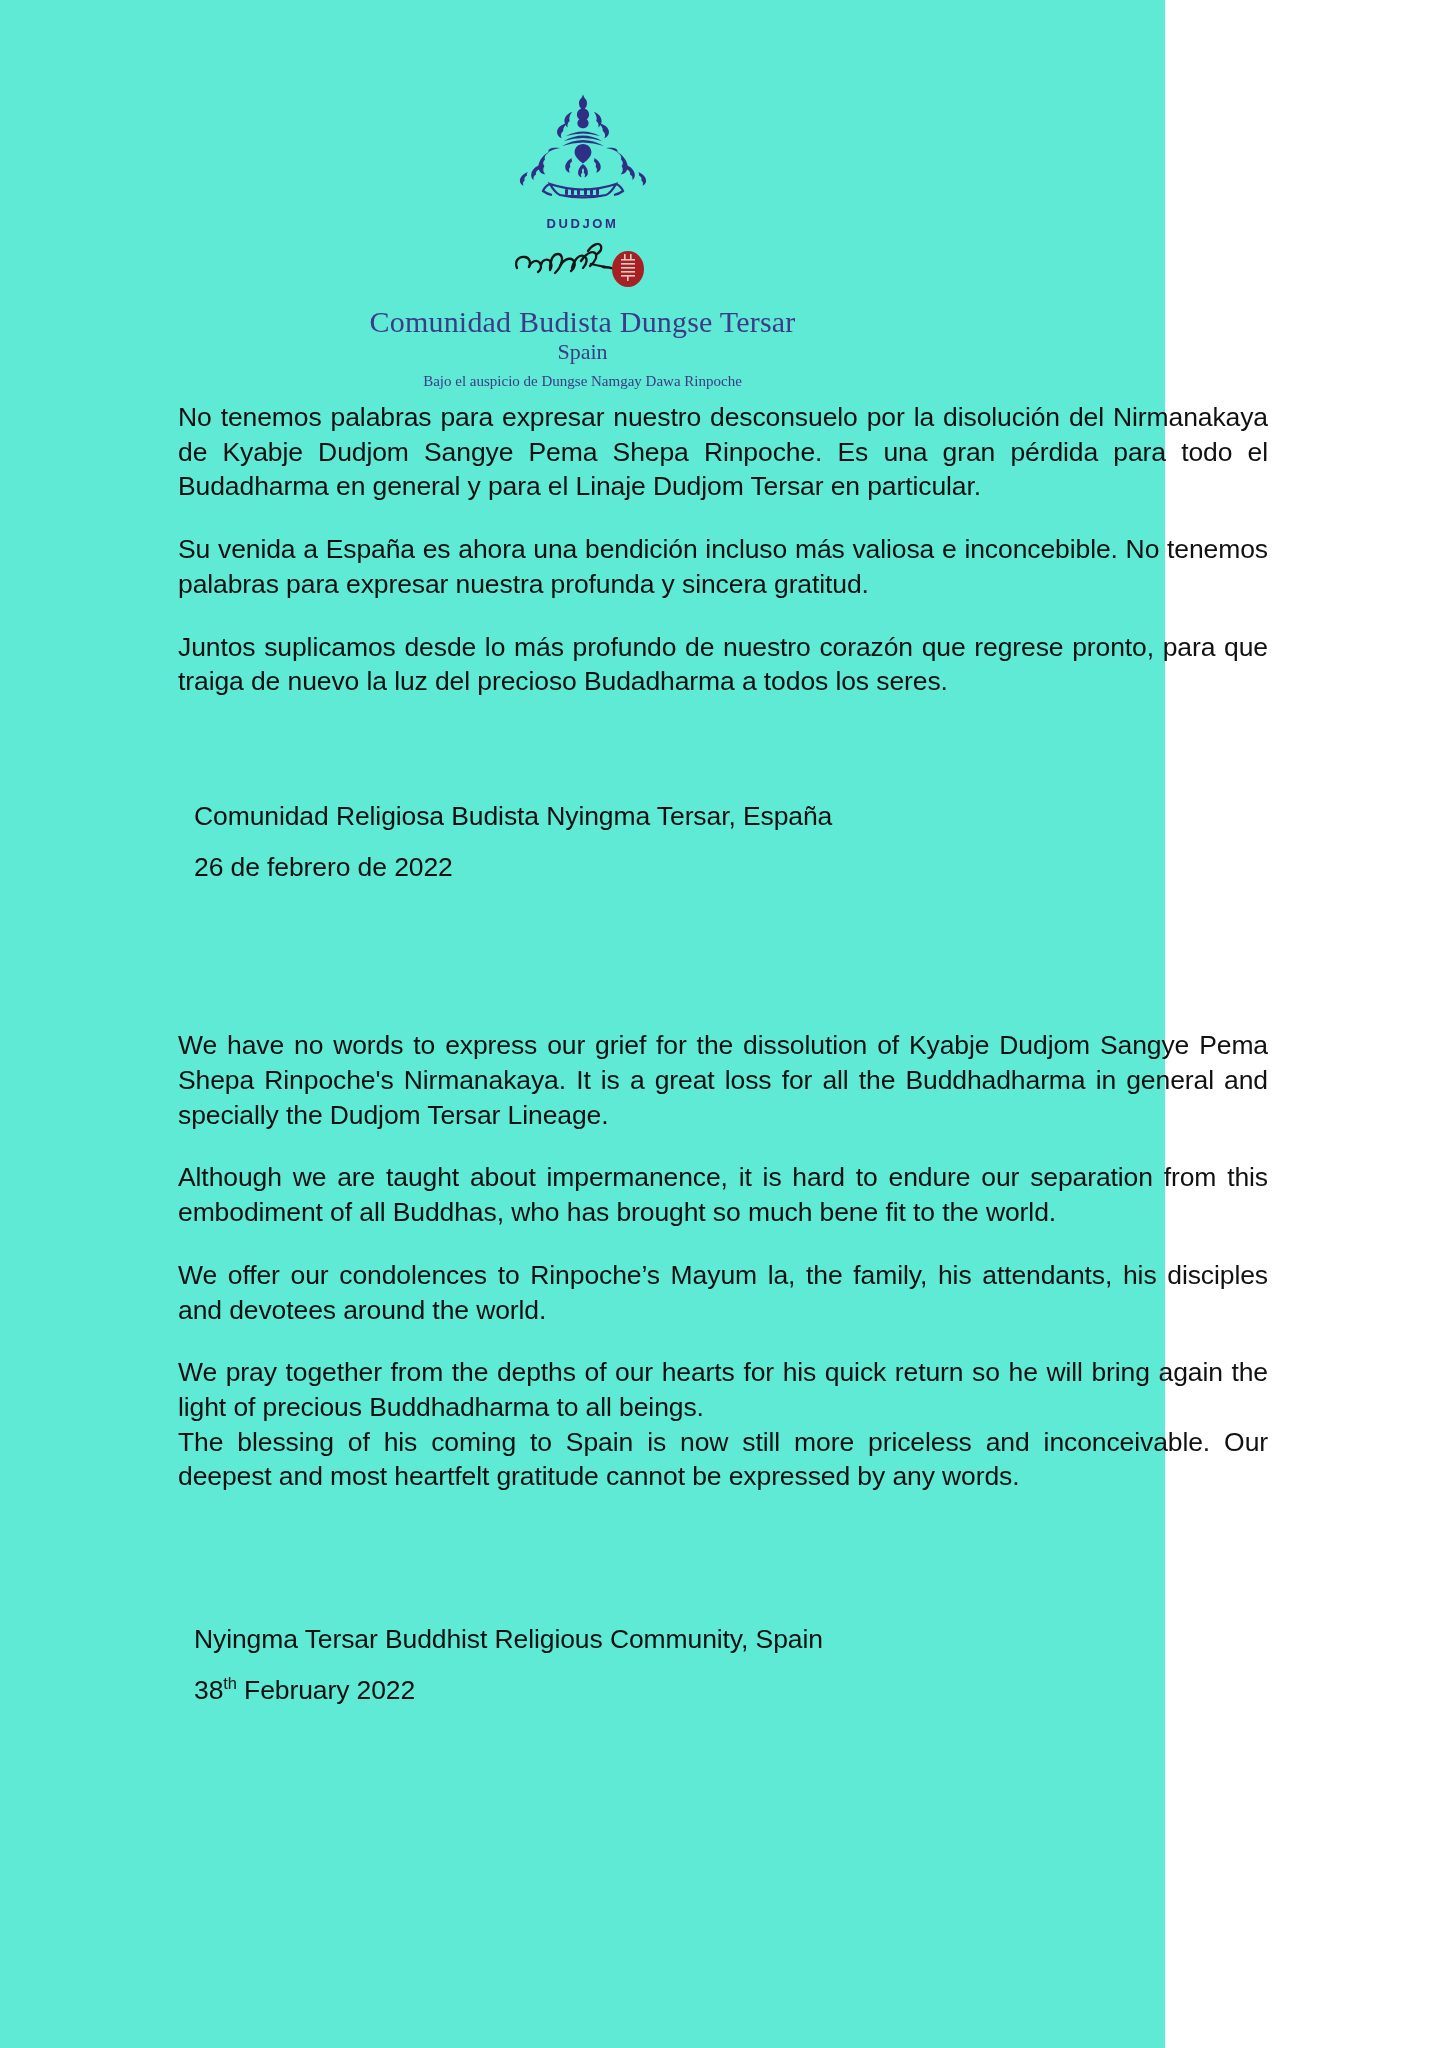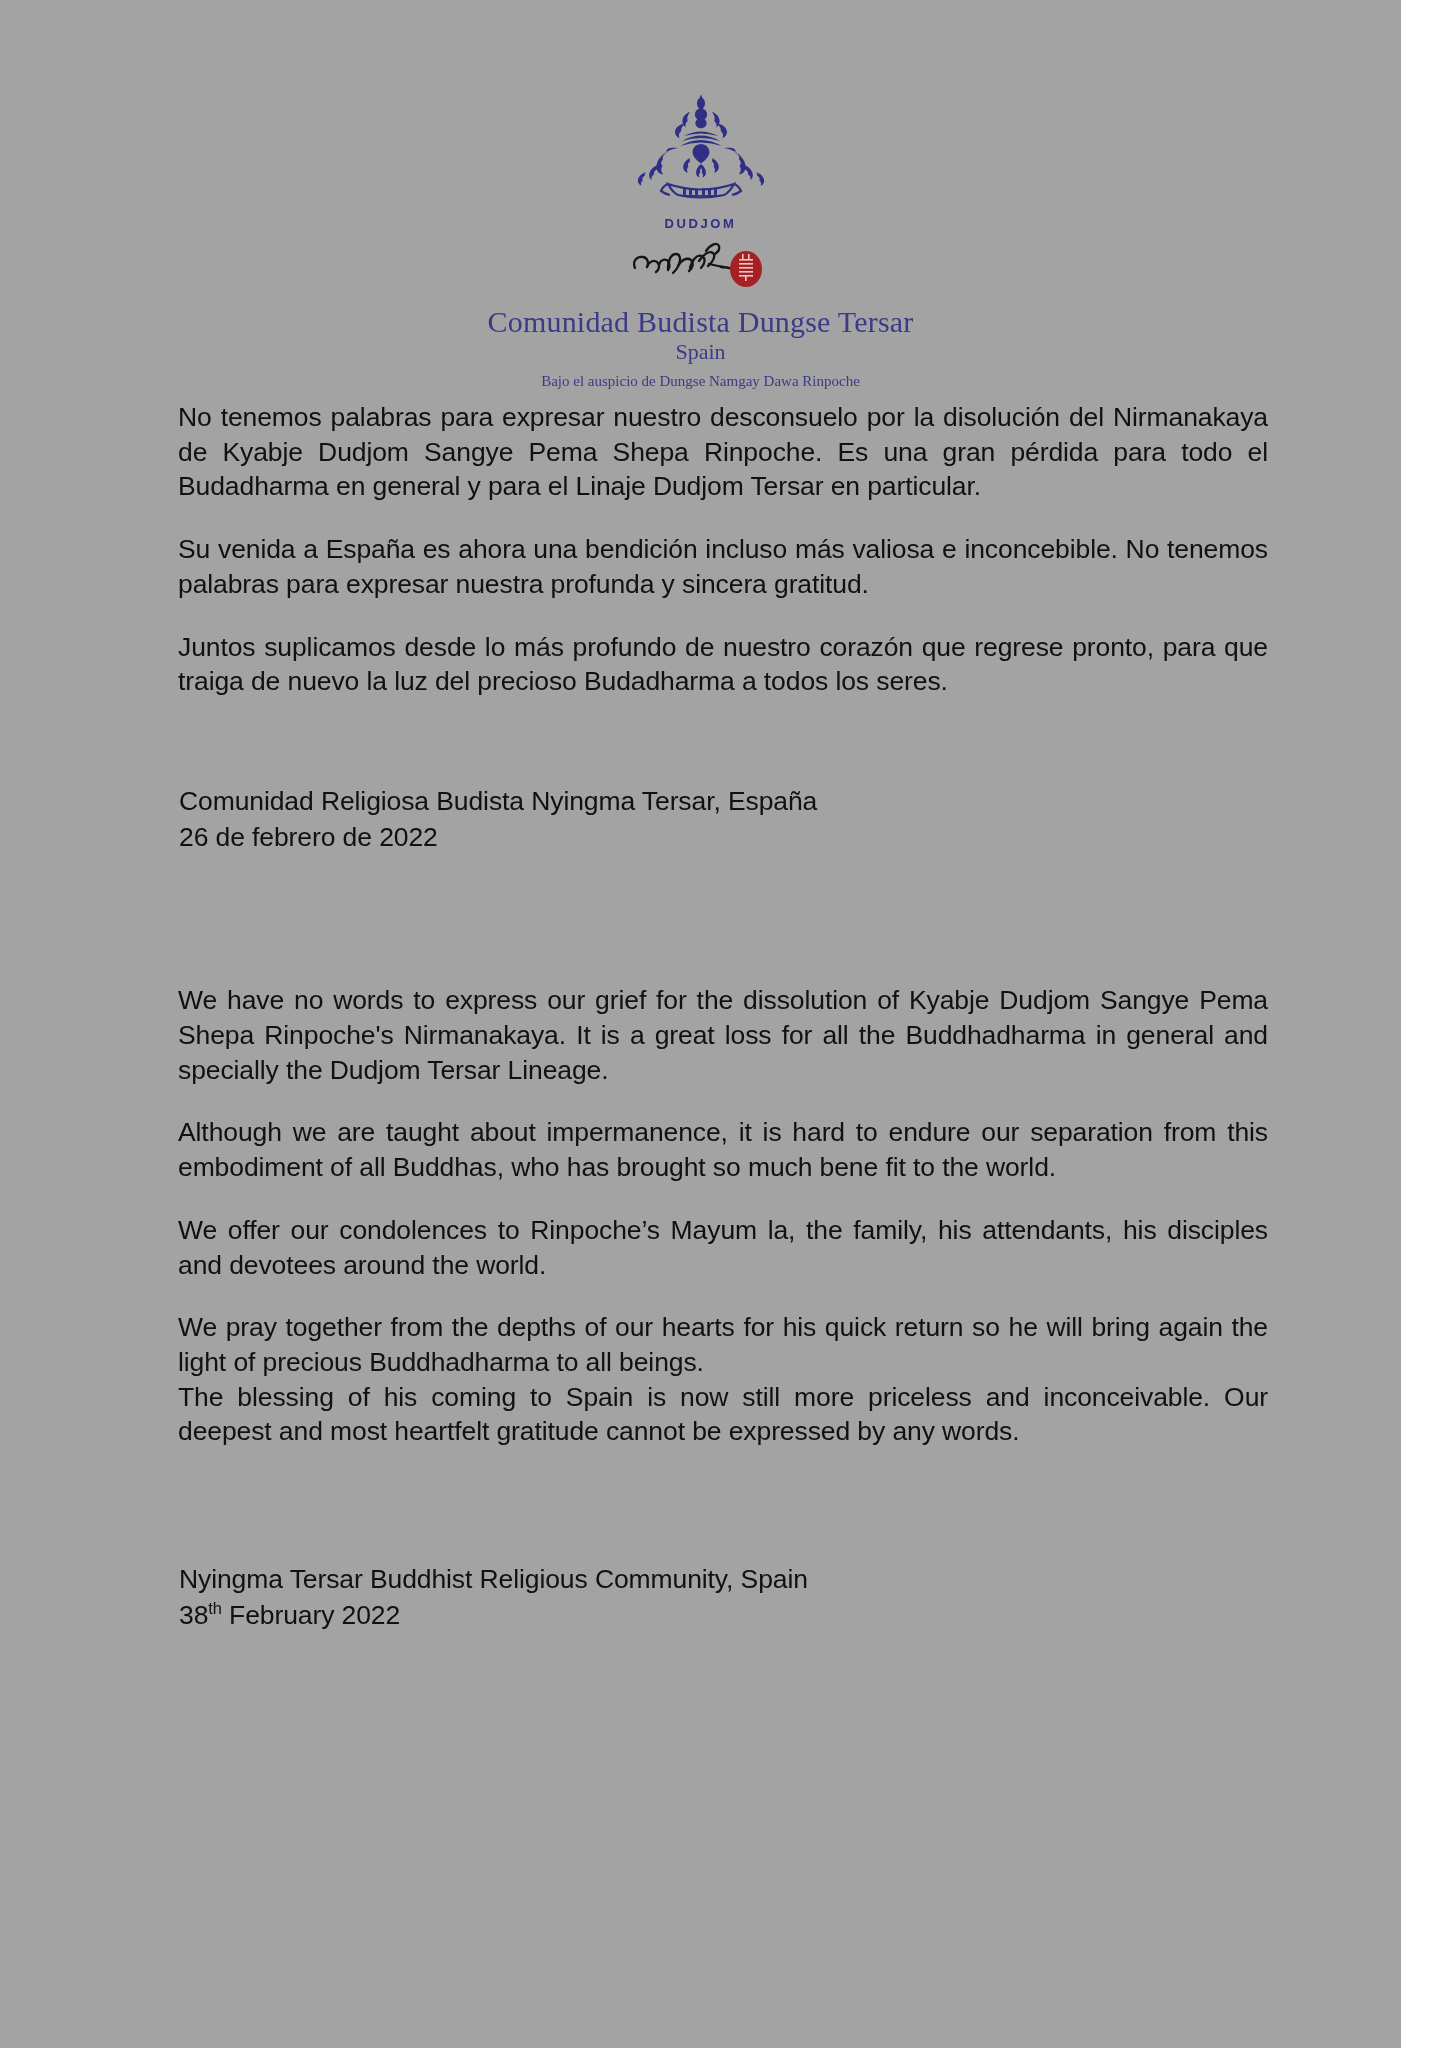--- a/index.html
+++ b/index.html
@@ -10,23 +10,23 @@
   body {
     width: 1447px;
     height: 2048px;
     font-family: "Liberation Sans", sans-serif;
     color: #000000;
     overflow: hidden;
   }
 
   .page {
     position: relative;
-    width: 1401px;
+    width: 1165px;
     height: 2048px;
-    background: #a3a3a3;
+    background: #5eead4;
     box-sizing: border-box;
   }
 
   
   .letterhead {
     padding-top: 92px;
     display: flex;
     flex-direction: column;
     align-items: center;
   }
@@ -95,21 +95,21 @@
     letter-spacing: -0.1px;
   }
 
   .para.last-of-block {
     margin-bottom: 0;
   }
 
   .sign-off {
     font-size: 26.5px;
     line-height: 1.31;
-    margin: 1px;
+    margin: 16px;
     color: #111111;
     text-align: left;
     letter-spacing: -0.1px;
   }
 
   .sign-off-spacer-es { height: 84px; }
   .sign-off-spacer-en { height: 84px; }
 
   .lang-gap { height: 128px; }
 

